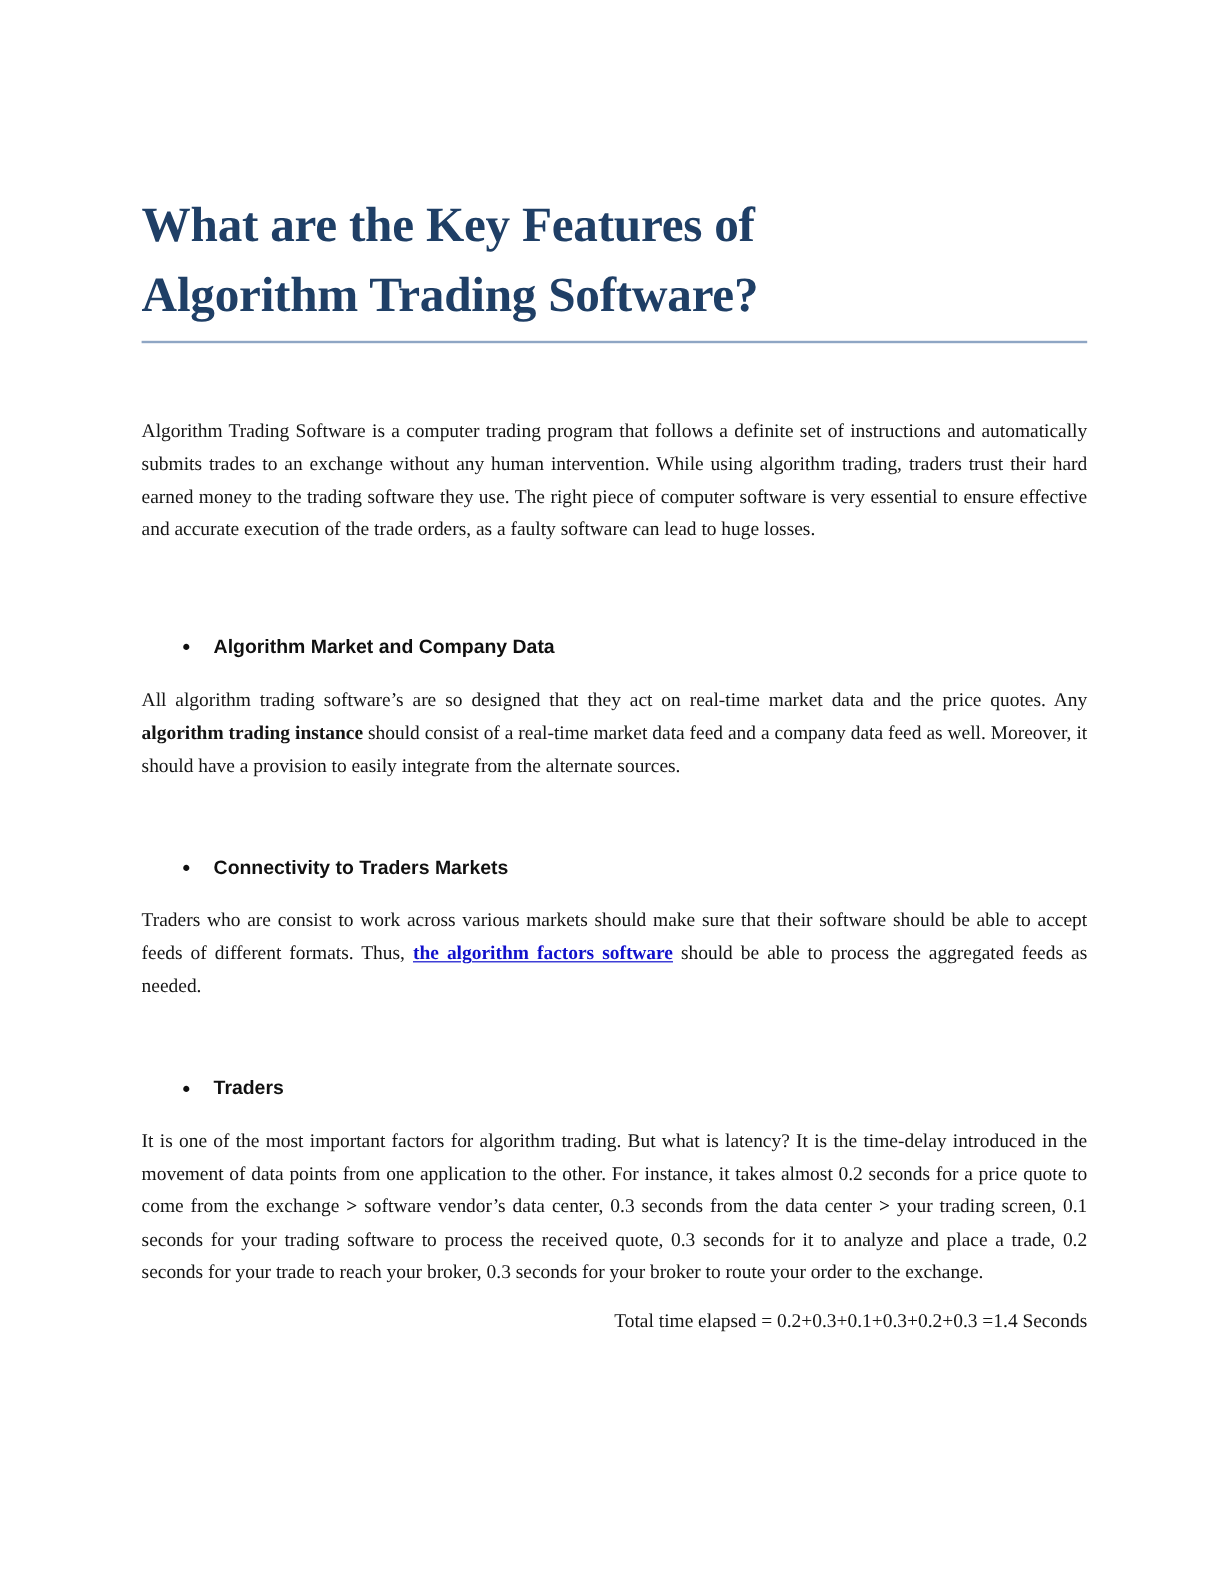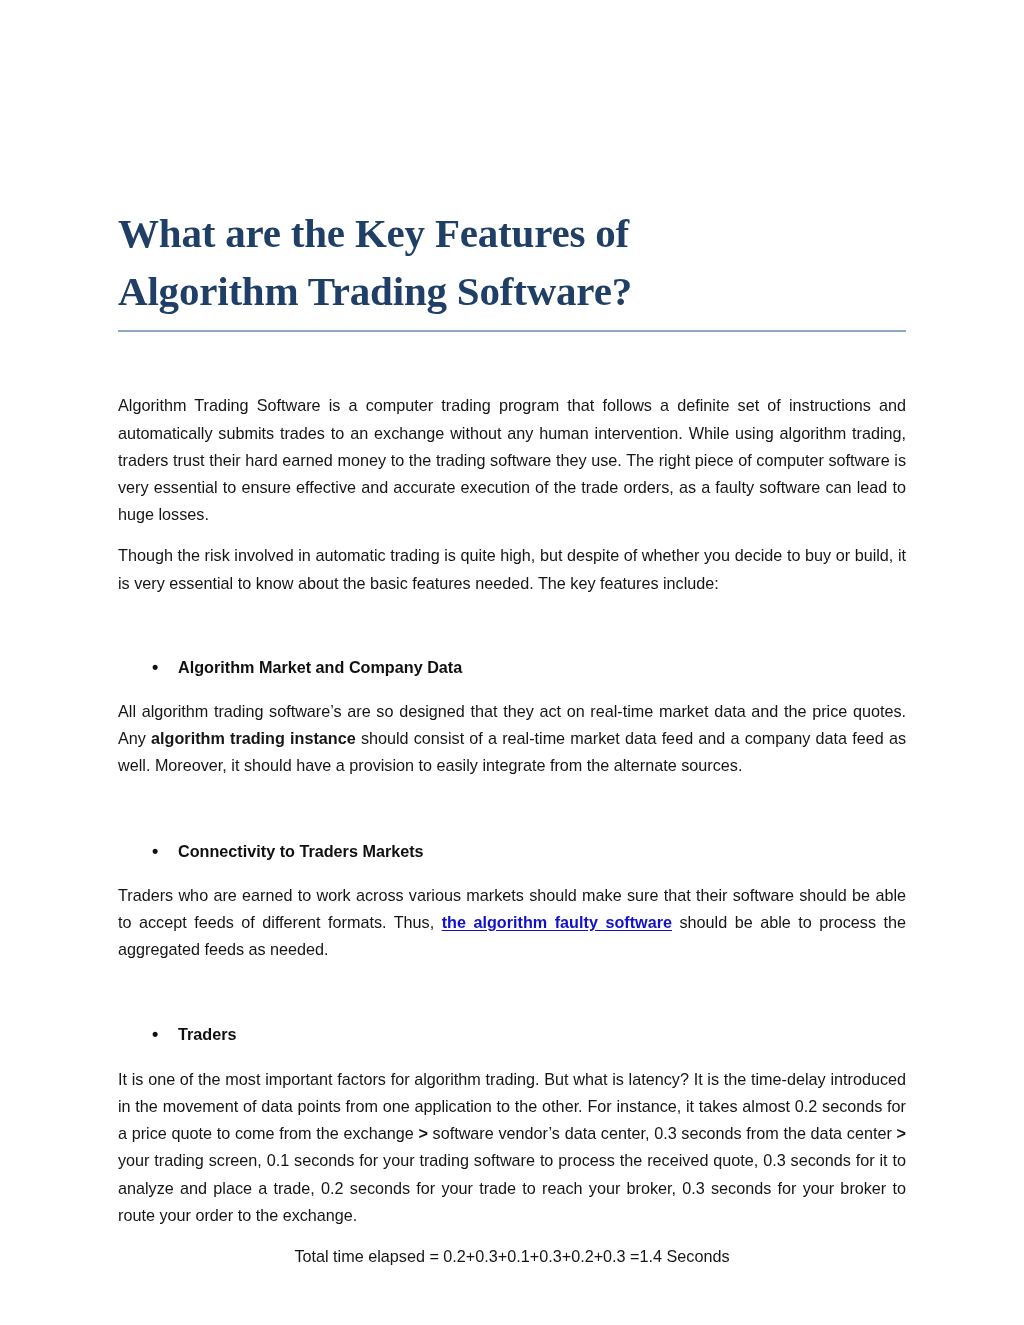--- a/index.html
+++ b/index.html
@@ -23,21 +23,20 @@
     width: 1024px;
     height: 1325px;
     background: #ffffff;
   }
 
   .content {
     position: absolute;
     left: 118px;
     top: 0;
     width: 788px;
-    margin-top: 46px;
   }
 
   
   .doc-title {
     margin: 0;
     padding: 0;
     padding-top: 158px;
     font-family: "Liberation Serif", "DejaVu Serif", serif;
     font-weight: bold;
     font-size: 41px;
@@ -57,25 +56,25 @@
   }
 
   
   .para {
     margin: 0;
     font-size: 16.2px;
     line-height: 27.2px;
     text-align: justify;
     text-justify: inter-word;
     color: #151515;
-    font-family: Liberation Sans, sans-serif;
+    font-family: Liberation Serif, serif;
   }
 
   .para.last-left {
-    text-align: center;
+    text-align: right;
   }
 
   .sp-1 { height: 52px; }
   .sp-2 { height: 14px; }
   .sp-3 { height: 57px; }
   .sp-4 { height: 17px; }
   .sp-5 { height: 58px; }
   .sp-6 { height: 17px; }
   .sp-7 { height: 58px; }
   .sp-8 { height: 17px; }
@@ -124,21 +123,20 @@
 <span>Algorithm Trading Software?</span></h1>
 
     <hr class="title-rule">
 
     <div class="sp-1"></div>
 
     <p class="para">Algorithm Trading Software is a computer trading program that follows a definite set of instructions and automatically submits trades to an exchange without any human intervention. While using algorithm trading, traders trust their hard earned money to the trading software they use. The right piece of computer software is very essential to ensure effective and accurate execution of the trade orders, as a faulty software can lead to huge losses.</p>
 
     <div class="sp-2"></div>
 
-    <p class="para">Though the risk involved in automatic trading is quite high, but despite of whether you decide to buy or build, it is very essential to know about the basic features needed.  The key features include:</p>
 
     <div class="sp-3"></div>
 
     <div class="bullet-row">
       <span class="bullet-dot">•</span>
       <span>Algorithm Market and Company Data</span>
     </div>
 
     <div class="sp-4"></div>
 
@@ -146,21 +144,21 @@
 
     <div class="sp-5"></div>
 
     <div class="bullet-row">
       <span class="bullet-dot">•</span>
       <span>Connectivity to Traders Markets</span>
     </div>
 
     <div class="sp-6"></div>
 
-    <p class="para"><span>Traders who are earned to work across various markets should make sure that their software should be able to accept feeds of different formats. Thus, </span><a class="doc-link" href="#">the algorithm faulty software</a><span> should be able to process the aggregated feeds as needed.</span></p>
+    <p class="para"><span>Traders who are consist to work across various markets should make sure that their software should be able to accept feeds of different formats. Thus, </span><a class="doc-link" href="#">the algorithm factors software</a><span> should be able to process the aggregated feeds as needed.</span></p>
 
     <div class="sp-7"></div>
 
     <div class="bullet-row">
       <span class="bullet-dot">•</span>
       <span>Traders</span>
     </div>
 
     <div class="sp-8"></div>
 

